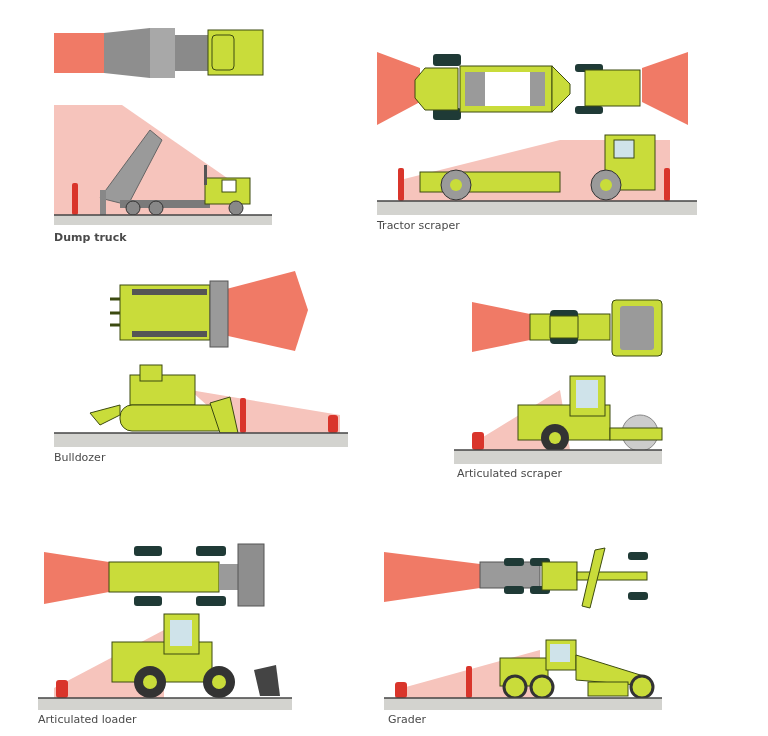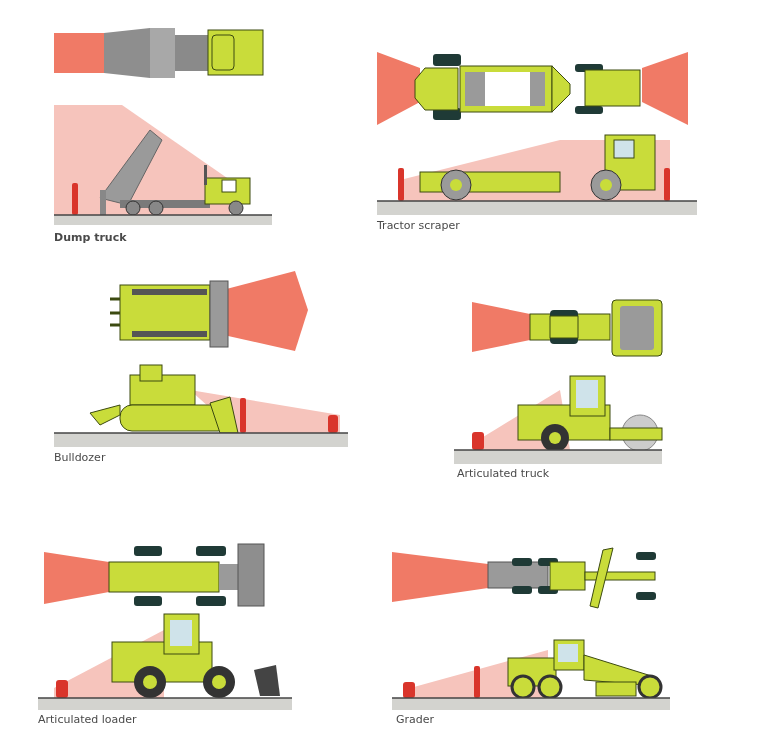--- a/index.html
+++ b/index.html
@@ -111,21 +111,21 @@
     <rect x="120" y="96" width="35" height="40" fill="#c9dc3a" stroke="#3c4a10"></rect>
     <rect x="126" y="100" width="22" height="28" fill="#cfe3ea"></rect>
     <circle cx="105" cy="158" r="14" fill="#333"></circle>
     <circle cx="105" cy="158" r="6" fill="#c9dc3a"></circle>
     <circle cx="190" cy="153" r="18" fill="#cccccc" stroke="#888"></circle>
     <rect x="160" y="148" width="52" height="12" fill="#c9dc3a" stroke="#3c4a10"></rect>
     <rect x="22" y="152" width="12" height="18" rx="3" fill="#d9352b"></rect>
     <rect x="4" y="170" width="208" height="14" fill="#d3d3cf"></rect>
     <line x1="4" y1="170" x2="212" y2="170" stroke="#444" stroke-width="1.5"></line>
   </svg>
-  <div class="caption" style="left:7px;top:187px;">Articulated truck</div>
+  <div class="caption" style="left:7px;top:187px;">Articulated scraper</div>
 </div>
 
 <div class="panel" style="left:24px;top:530px;width:290px;height:200px;">
   <svg width="290" height="200">
     <polygon points="20,22 85,32 85,62 20,74" fill="#f07a66"></polygon>
     <rect x="85" y="32" width="110" height="30" fill="#c9dc3a" stroke="#3c4a10"></rect>
     <rect x="110" y="16" width="28" height="10" rx="3" fill="#1f3a36"></rect>
     <rect x="110" y="66" width="28" height="10" rx="3" fill="#1f3a36"></rect>
     <rect x="172" y="16" width="30" height="10" rx="3" fill="#1f3a36"></rect>
     <rect x="172" y="66" width="30" height="10" rx="3" fill="#1f3a36"></rect>
@@ -140,21 +140,21 @@
     <circle cx="195" cy="152" r="16" fill="#333"></circle>
     <circle cx="195" cy="152" r="7" fill="#c9dc3a"></circle>
     <polygon points="230,140 252,135 256,166 236,166" fill="#444"></polygon>
     <rect x="32" y="150" width="12" height="18" rx="3" fill="#d9352b"></rect>
     <rect x="14" y="168" width="254" height="12" fill="#d3d3cf"></rect>
     <line x1="14" y1="168" x2="268" y2="168" stroke="#444" stroke-width="1.5"></line>
   </svg>
   <div class="caption" style="left:14px;top:183px;">Articulated loader</div>
 </div>
 
-<div class="panel" style="left:378px;top:530px;width:310px;height:200px;">
+<div class="panel" style="left:370px;top:530px;width:310px;height:200px;">
   <svg width="310" height="200">
     <polygon points="14,22 110,34 110,58 14,72" fill="#f07a66"></polygon>
     <rect x="110" y="32" width="60" height="26" fill="#9a9a9a" stroke="#555"></rect>
     <rect x="134" y="28" width="20" height="8" rx="3" fill="#1f3a36"></rect>
     <rect x="134" y="56" width="20" height="8" rx="3" fill="#1f3a36"></rect>
     <rect x="160" y="28" width="20" height="8" rx="3" fill="#1f3a36"></rect>
     <rect x="160" y="56" width="20" height="8" rx="3" fill="#1f3a36"></rect>
     <rect x="172" y="32" width="35" height="28" fill="#c9dc3a" stroke="#3c4a10"></rect>
     <rect x="207" y="42" width="70" height="8" fill="#c9dc3a" stroke="#3c4a10"></rect>
     <polygon points="225,20 235,18 220,78 212,76" fill="#c9dc3a" stroke="#3c4a10"></polygon>

